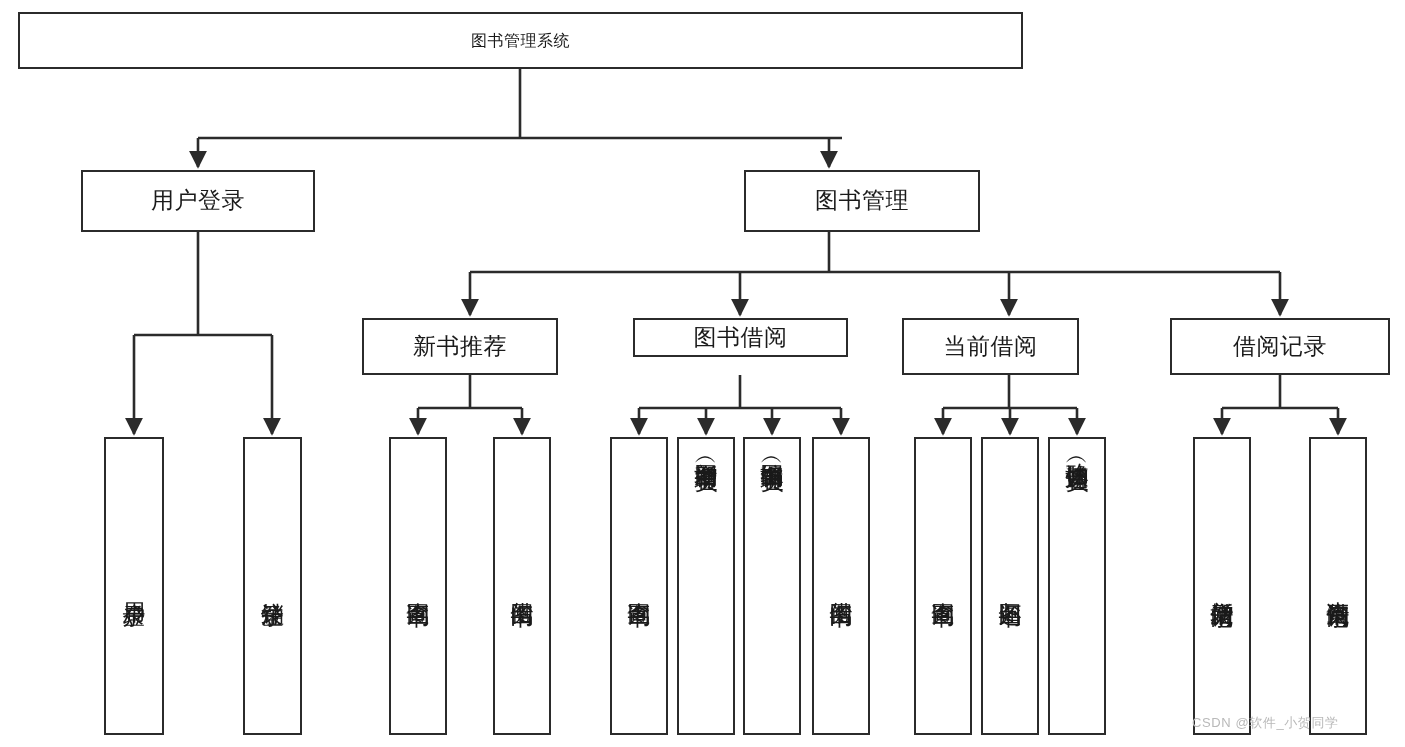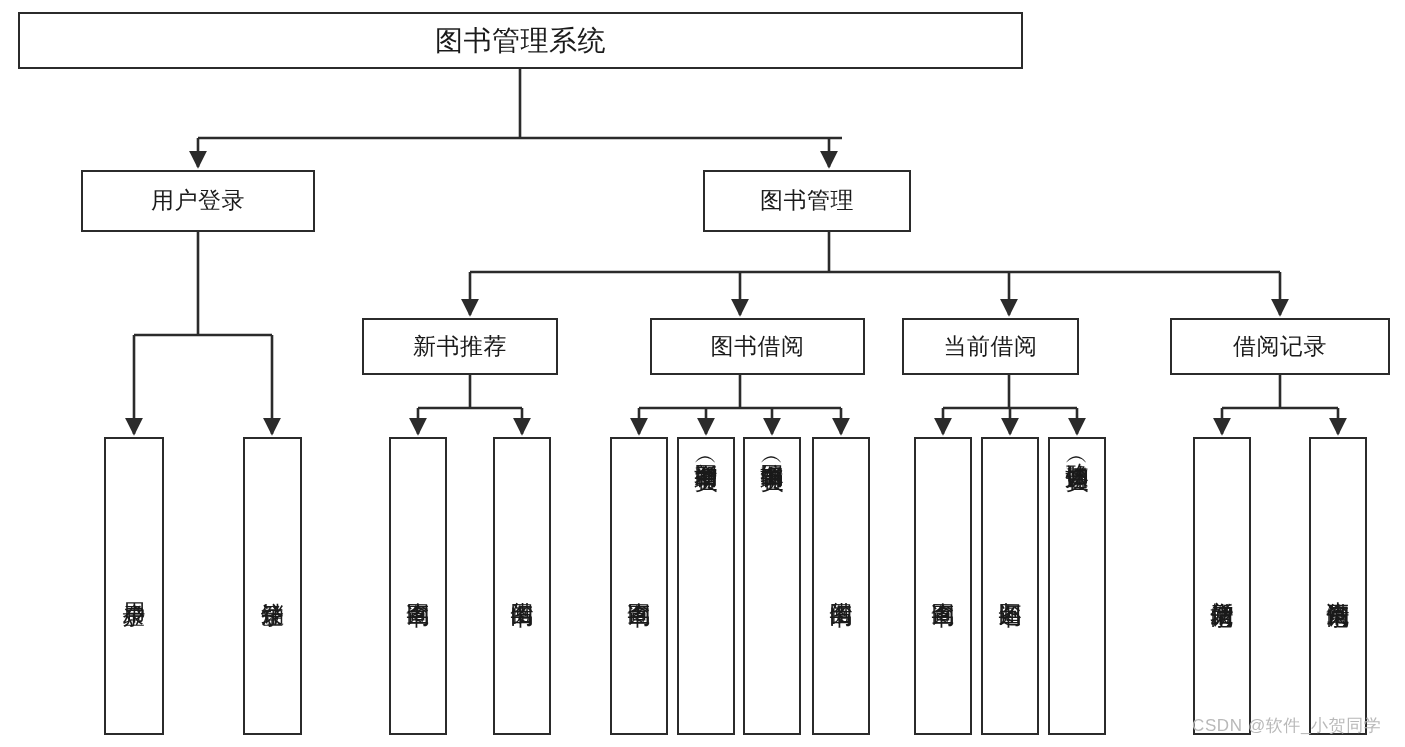--- a/index.html
+++ b/index.html
@@ -38,21 +38,21 @@
     z-index: 2;
   }
   .node .lbl {
     font-size: 23px;
     line-height: 1.12;
     letter-spacing: 0.5px;
     color: #1a1a1a;
     white-space: nowrap;
     text-align: center;
   }
-  .node.root .lbl { font-size: 28px; }
+  .node.root .lbl { font-size: 16px; }
   .node.leaf {
     align-items: flex-start;
     justify-content: center;
     padding-top: 6px;
   }
   .node.leaf .lbl {
     writing-mode: vertical-rl;
     text-orientation: upright;
     font-size: 23px;
     line-height: 1.08;
@@ -60,21 +60,21 @@
     white-space: nowrap;
   }
   .node.leaf.centered {
     align-items: center;
     padding-top: 0;
   }
   .watermark {
     position: absolute;
     left: 1192px;
     top: 714px;
-    font-size: 17px;
+    font-size: 13px;
     color: #b9b9b9;
     letter-spacing: 0.6px;
     white-space: nowrap;
     z-index: 5;
   }
 </style>
 </head>
 <body>
 
 <div id="canvas">
@@ -129,28 +129,28 @@
     </g>
   </svg>
 
   <div class="node root" style="left:18px; top:12px; width:1005px; height:57px;">
     <span class="lbl">图书管理系统</span>
   </div>
 
   <div class="node" style="left:81px; top:170px; width:234px; height:62px;">
     <span class="lbl">用户登录</span>
   </div>
-  <div class="node" style="left:703px; top:170px; width:208px; height:62px;">
+  <div class="node" style="left:744px; top:170px; width:236px; height:62px;">
     <span class="lbl">图书管理</span>
   </div>
 
   <div class="node" style="left:362px; top:318px; width:196px; height:57px;">
     <span class="lbl">新书推荐</span>
   </div>
-  <div class="node" style="left:633px; top:318px; width:215px; height:57px;margin-left:17px;">
+  <div class="node" style="left:633px; top:318px; width:215px; height:39px;">
     <span class="lbl">图书借阅</span>
   </div>
   <div class="node" style="left:902px; top:318px; width:177px; height:57px;">
     <span class="lbl">当前借阅</span>
   </div>
   <div class="node" style="left:1170px; top:318px; width:220px; height:57px;">
     <span class="lbl">借阅记录</span>
   </div>
 
   <div class="node leaf centered" style="left:104px; top:437px; width:60px; height:298px;">

